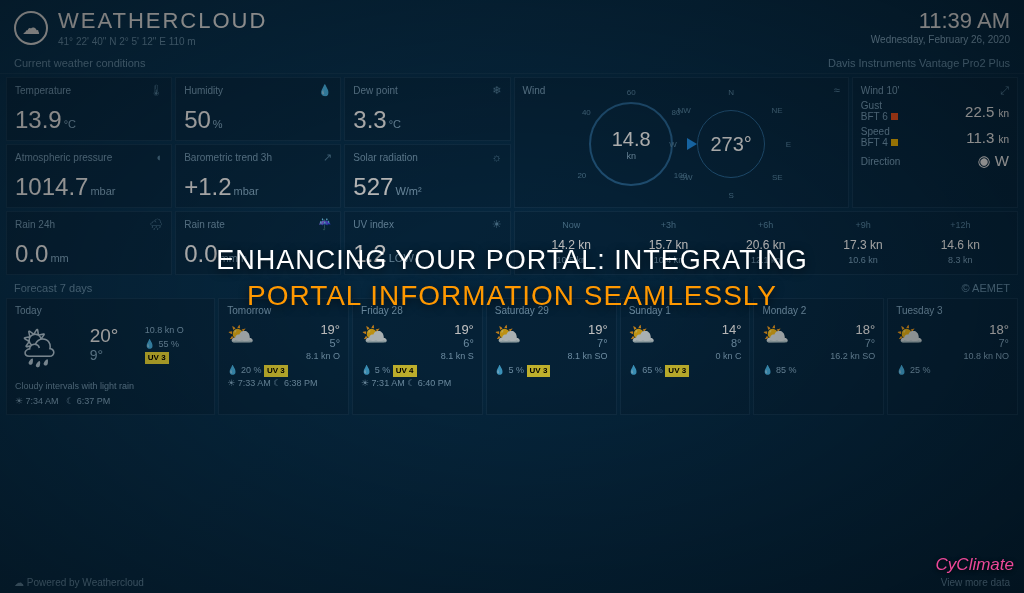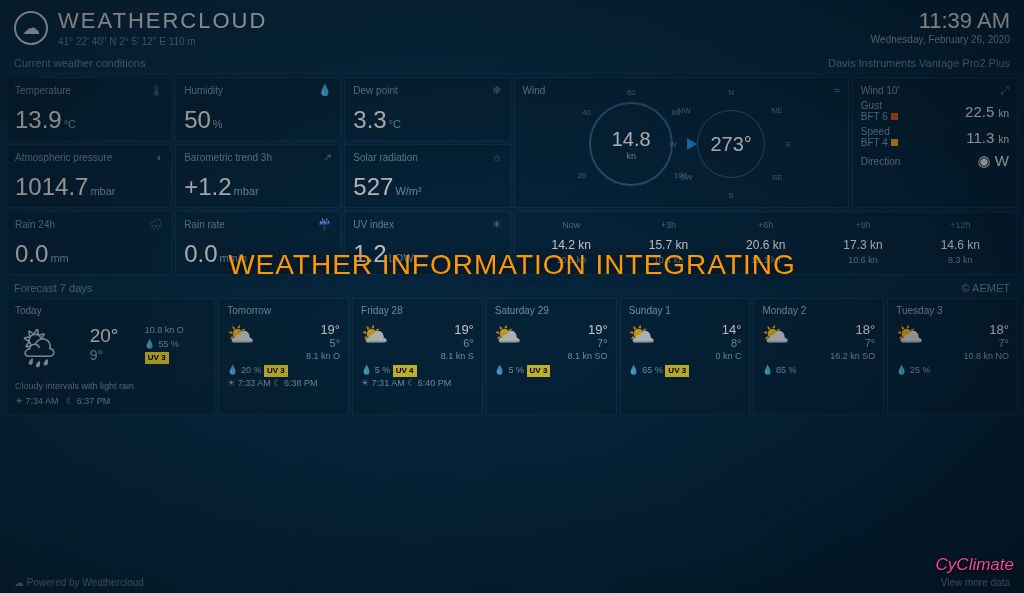--- a/index.html
+++ b/index.html
@@ -295,15 +295,16 @@
   </div>
   </div>
 
 <div class="ft">
   <span><span>☁</span> <span>Powered by Weathercloud</span></span>
   <a style="color:#6f9bb8;text-decoration:none">View more data</a>
 </div>
 
 <div class="dim"></div>
 <div class="overlay">
-  <div class="t2">WEATHER INFORMATION INTEGRATING</div>
+  <div class="t1">ENHANCING YOUR PORTAL: INTEGRATING</div>
+  <div class="t2">PORTAL INFORMATION SEAMLESSLY</div>
 </div>
 <div class="wm">CyClimate</div>
 
 </body></html>

